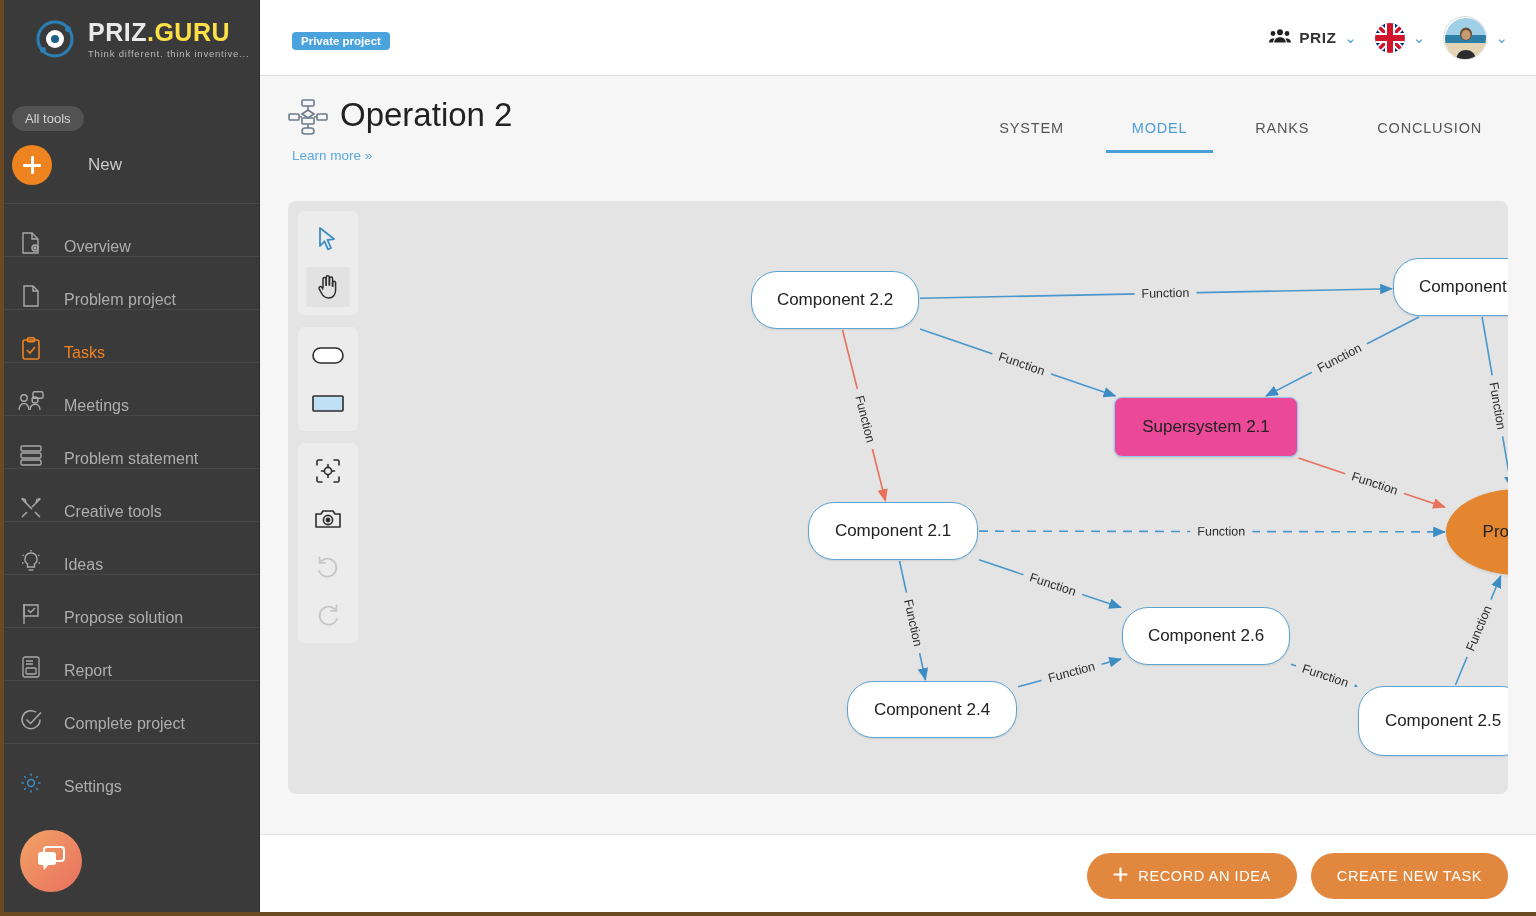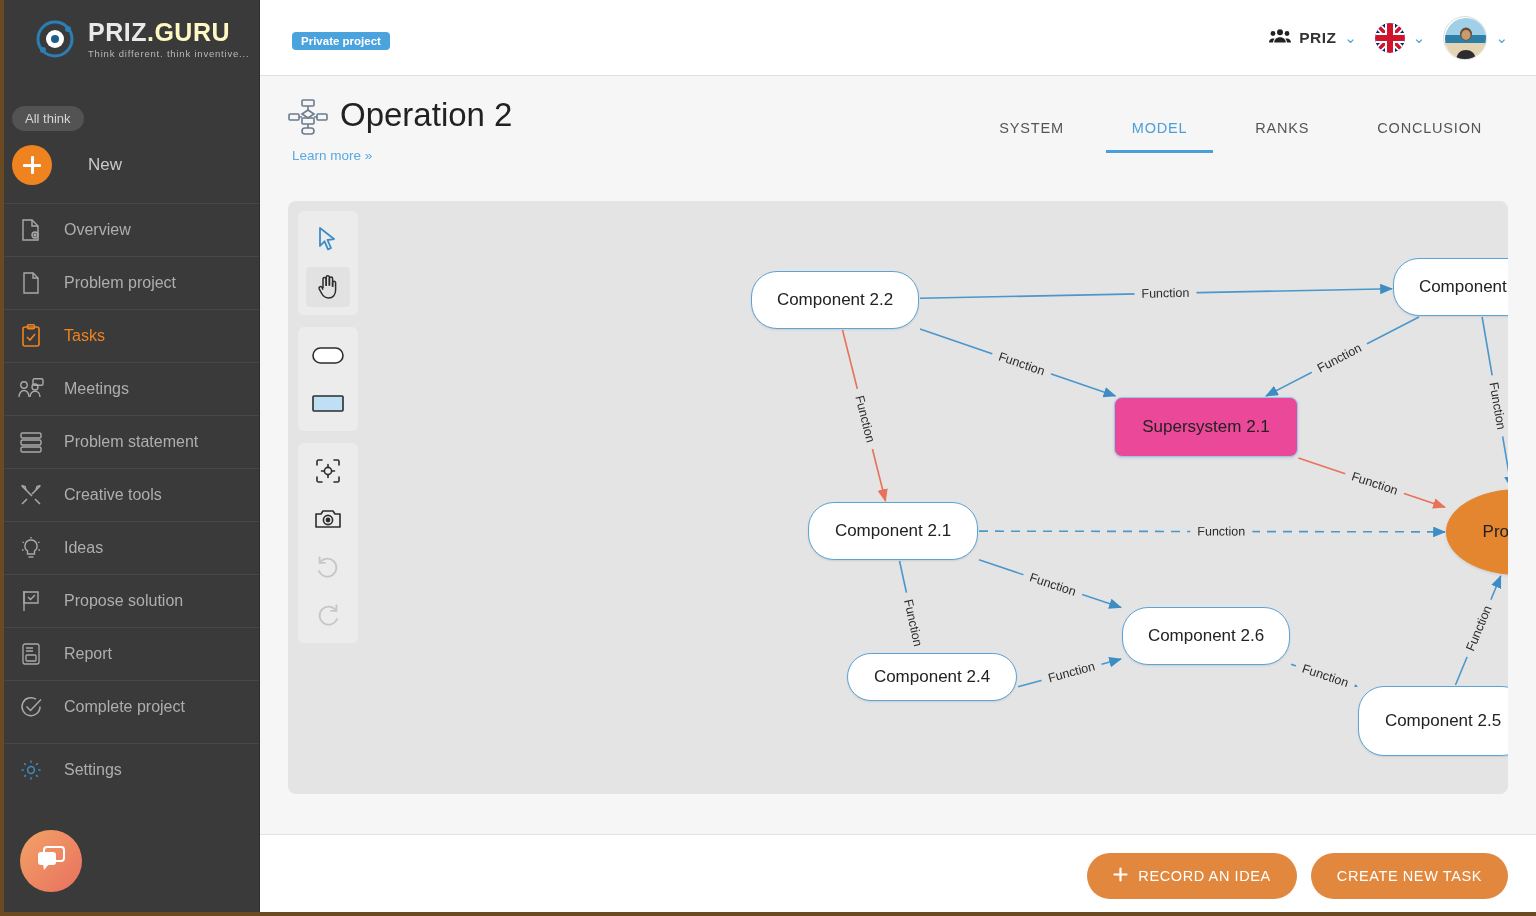--- a/index.html
+++ b/index.html
@@ -21,21 +21,21 @@
   }
   .sidebar-edge { position:absolute; left:0; top:0; width:4px; height:916px; background:#6b4a22; }
   .logo-wrap {
     height: 78px; display: flex; align-items: center;
     padding-left: 34px; gap: 8px;
   }
   .logo-mark { width: 46px; height: 46px; flex: none; }
   .logo-text { display: flex; flex-direction: column; line-height: 1; }
   .logo-title { font-size: 25px; font-weight: 700; letter-spacing: .5px; }
   .logo-title .w1 { color: #e9e9e9; }
-  .logo-title .w2 { color: #fef9c3; margin-top: 23px; }
+  .logo-title .w2 { color: #fde047; margin-top: 23px; }
   .logo-sub {
     font-size: 9.5px; color: #b8b8b8; letter-spacing: .8px;
     margin-top: 4px;
   }
 
   .all-saved {
     margin: 28px 0 0 12px;
     background: #535353; color: #d6d6d6;
     font-size: 13px; border-radius: 14px;
     padding: 5px 13px; align-self: flex-start;
@@ -50,21 +50,21 @@
   }
   .plus-circle:before, .plus-circle:after {
     content:""; position:absolute; background:#fff; border-radius:1px;
   }
   .plus-circle:before { left: 11px; top: 18.5px; width: 18px; height: 3px; }
   .plus-circle:after  { top: 11px; left: 18.5px; height: 18px; width: 3px; }
   .new-label { color: #c9c9c9; font-size: 17px; }
 
   .nav { margin-top: 4px; }
   .nav-item {
-    display: flex; align-items: center; gap: 18px;
+    display: flex; align-items: flex-end; gap: 18px;
     height: 53px; padding-left: 16px;
     border-top: 1px solid #474747;
     color: #aeaeae; font-size: 16px; cursor: pointer;
   }
   .nav-item .ico { width: 30px; height: 26px; flex: none; display:flex; align-items:center; justify-content:center;}
   .nav-item.active { color: #ee8320; }
   .nav-item.settings { color:#aeaeae; border-top: 1px solid #474747; margin-top: 10px; }
 
   .chat-bubble {
     position: absolute; left: 20px; bottom: 24px;
@@ -205,21 +205,21 @@
         </svg>
       </span>
       <span class="logo-text">
         <span class="logo-title">
           <span class="w1">PRIZ</span><span class="w2">.GURU</span>
         </span>
         <span class="logo-sub">Think different. think inventive...</span>
       </span>
     </div>
 
-    <div class="all-saved">All think</div>
+    <div class="all-saved">All tools</div>
 
     <div class="new-row">
       <span class="plus-circle"></span>
       <span class="new-label">New</span>
     </div>
 
     <nav class="nav">
       <div class="nav-item">
         <span class="ico">
           <svg width="22" height="24" viewBox="0 0 22 24" fill="none" stroke="#a9a9a9" stroke-width="1.4">
@@ -569,21 +569,21 @@
           </div>
           <div class="node" style="left: 520px; top: 301px; width: 170px; height: 58px;">
             <span>Component 2.1</span>
           </div>
           <div class="node product" style="left: 1158px; top: 288px; width: 146px; height: 86px;">
             <span>Product 2</span>
           </div>
           <div class="node" style="left: 834px; top: 406px; width: 168px; height: 58px;">
             <span>Component 2.6</span>
           </div>
-          <div class="node" style="left: 559px; top: 452px; width: 170px; height: 48px; text-align: right;">
+          <div class="node" style="left: 559px; top: 480px; width: 170px; height: 57px; text-align: right;">
             <span>Component 2.4</span>
           </div>
           <div class="node" style="left: 1070px; top: 485px; width: 170px; height: 70px;">
             <span>Component 2.5</span>
           </div>
         </div>
     </div>
   </section>
 
   <footer class="footer">

